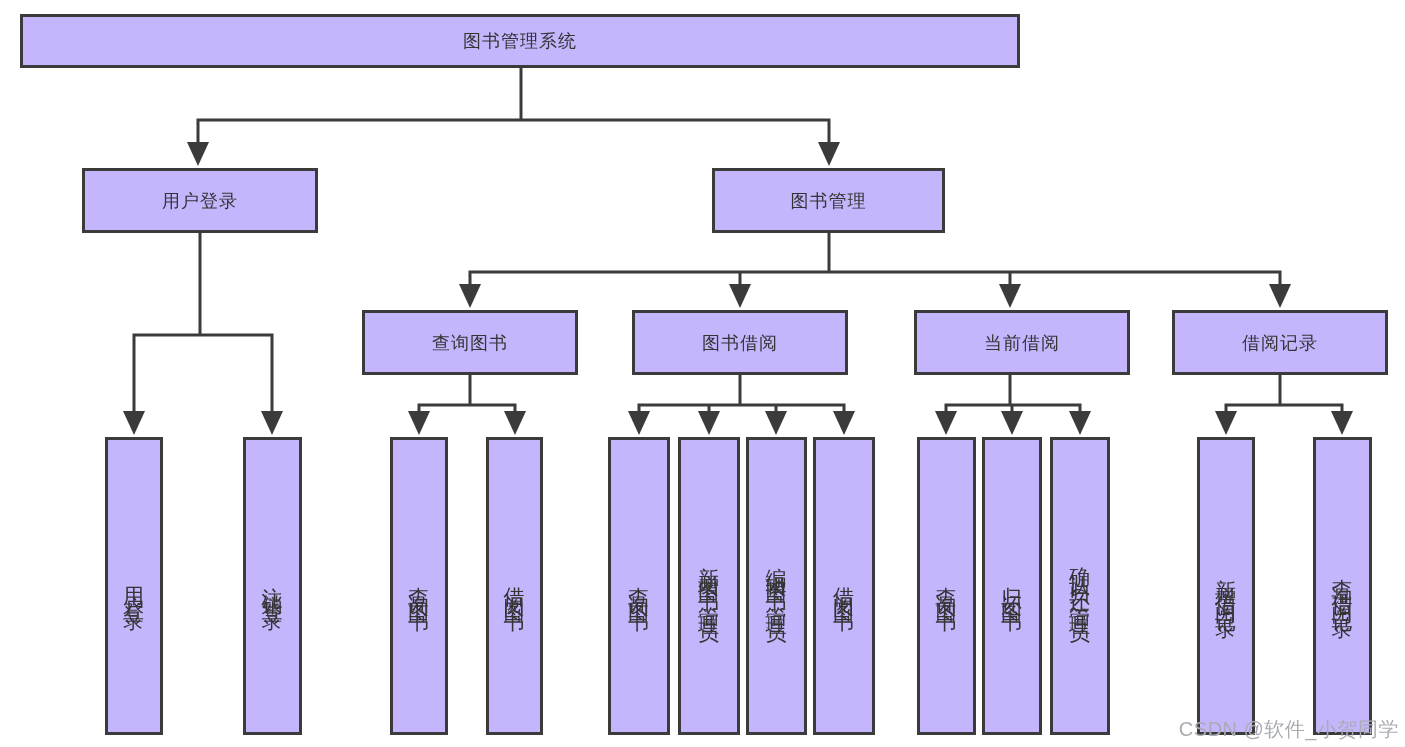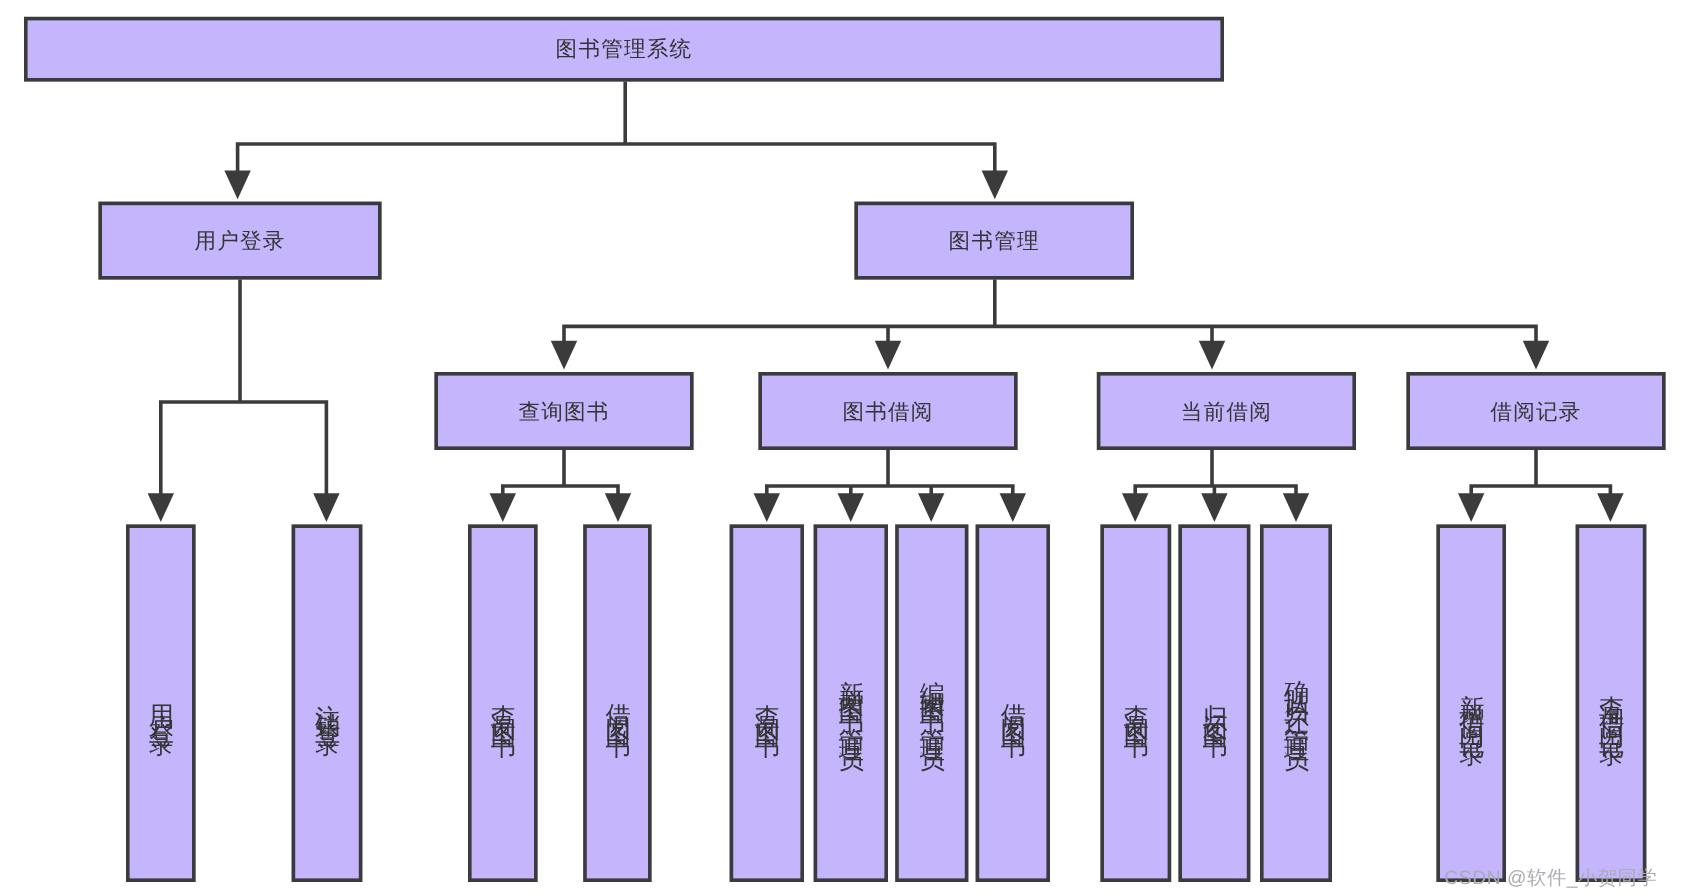--- a/index.html
+++ b/index.html
@@ -32,23 +32,23 @@
     writing-mode:vertical-rl;
     text-orientation:mixed;
     font-size:21px;
     letter-spacing:8px;
     line-height:1;
     color:var(--text);
     white-space:nowrap;
   }
   .watermark{
     position:absolute;
-    right:24px;
+    right:6px;
     bottom:4px;
-    font-size:16px;
+    font-size:20px;
     color:var(--wm);
     letter-spacing:0.5px;
     pointer-events:none;
   }
   
   #n-root   {left:20px;  top:14px;  width:1000px; height:54px;}
   #n-login  {left:82px;  top:168px; width:236px;  height:65px;}
   #n-mgmt   {left:712px; top:168px; width:233px;  height:65px;}
   #n-newrec {left:362px; top:310px; width:216px;  height:65px;}
   #n-borrow {left:632px; top:310px; width:216px;  height:65px;text-align:center;}

